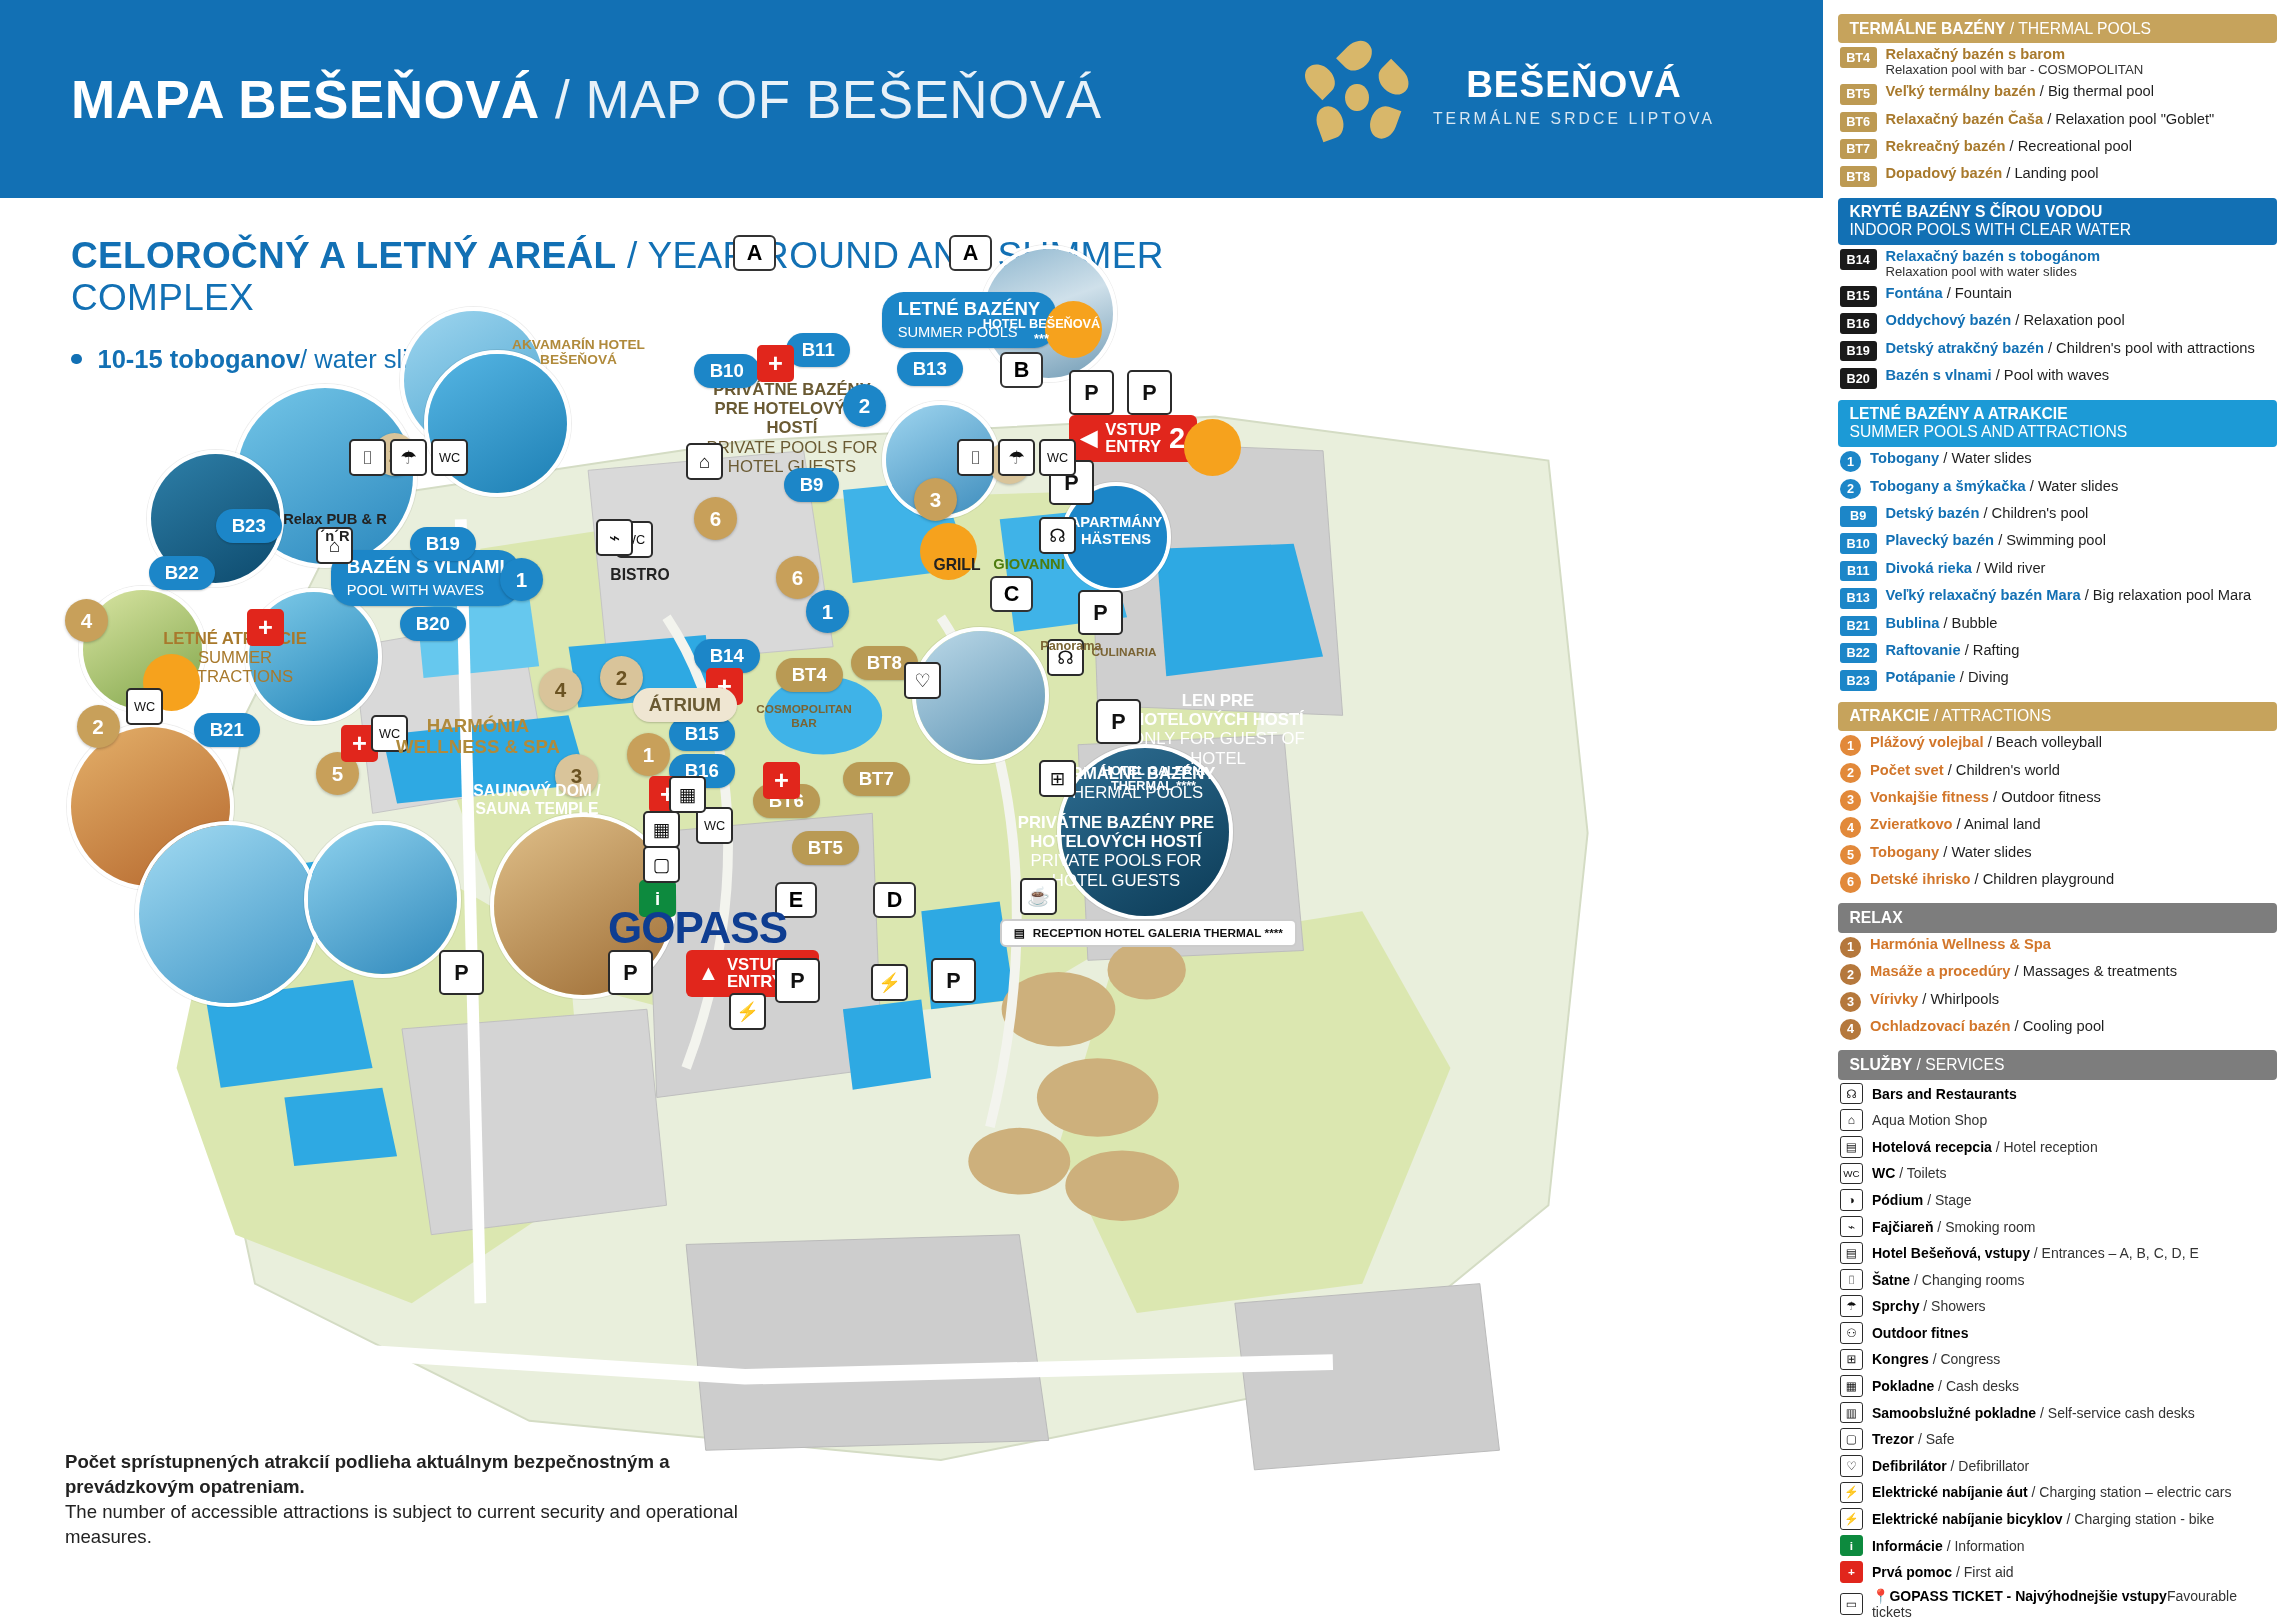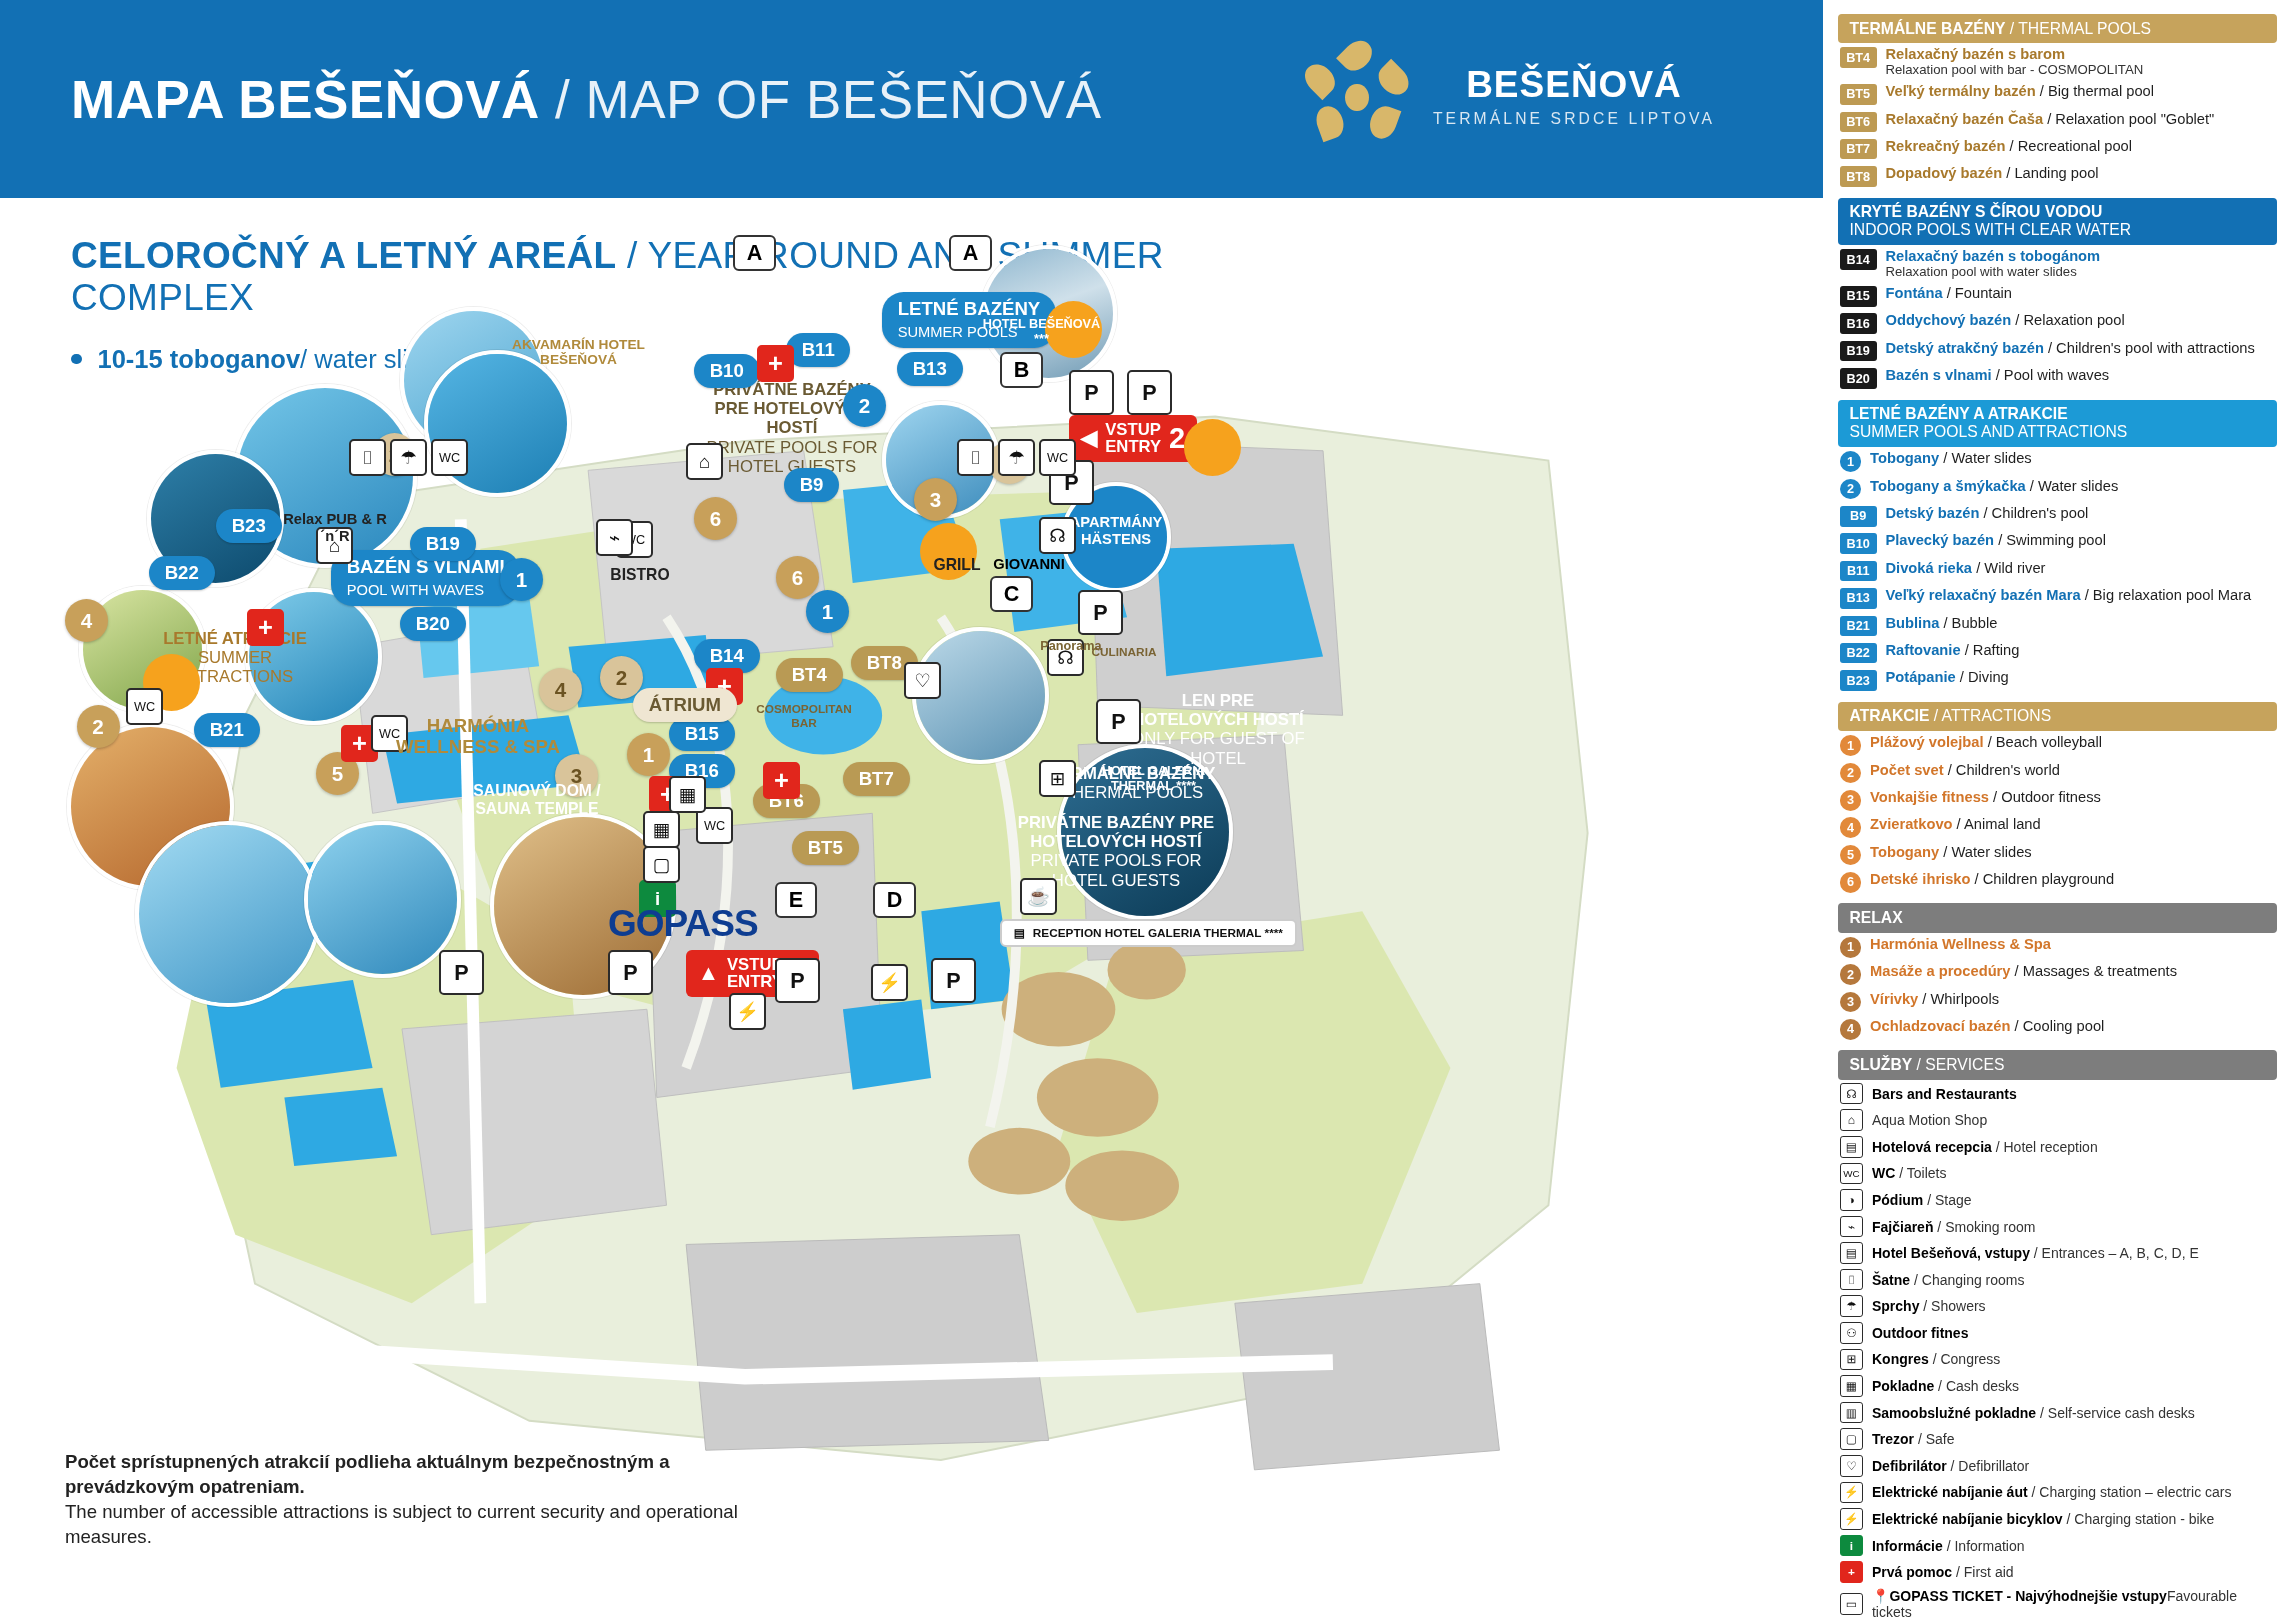--- a/index.html
+++ b/index.html
@@ -70,21 +70,21 @@
   .textlabel { position:absolute; text-align:center; font-weight:700; color:#fff; font-size: 16.7px; line-height:1.15; }
   .textlabel.dark { color:#6a5a33; }
 
   .entry { position:absolute; display:flex; align-items:center; gap:7.8px; background:#e1261c; color:#fff;
            border-radius:5.9px; padding: 5.9px 11.8px; font-weight:700; font-size: 16.7px; line-height:1.05;}
   .entry .num { font-size: 29px; font-weight:700; }
   .entry.white { background:#fff; color:#111; border:2px solid #ccc;}
 
   .sun { position:absolute; width: 57px; height: 57px; border-radius:50%; background:#f6a21d; }
 
-  .gopass { position:absolute; font-size: 37px; font-weight: 700; color:#0e3d91; letter-spacing: -1px; }
+  .gopass { position:absolute; font-size: 44px; font-weight: 700; color:#0e3d91; letter-spacing: -1px; }
 
   
   .legend { position:absolute; right: 0; top: 0; width: 469px; height: 1185px; padding: 13.7px 15.7px 0 13.7px; }
   .lg-head { border-radius: 3.9px; padding: 5.9px 11.8px; font-size: 15.7px; font-weight:700; color:#fff; margin-top: 7.8px; }
   .lg-head.gold { background: linear-gradient(90deg,#c6a costly,#c6a35c); background:#c6a35c; }
   .lg-head.blue { background:#1270b4; }
   .lg-head.cyan { background:#1c9ad6; }
   .lg-head.grey { background:#7d7d7d; }
   .lg-head .slash { font-weight:400; }
   .lg-head.two { line-height:1.15; }
@@ -446,21 +446,21 @@
     </div>
     <div class="textlabel dark" style="left:537px;top:243px;width:88px;font-size:15.7px;color:#222;">
       <span>BISTRO</span>
     </div>
     <div class="textlabel dark" style="left:222px;top:188px;width:108px;font-size:14.7px;color:#222;">
       <span>Relax PUB &amp; R´n´R</span>
     </div>
     <div class="textlabel dark" style="left:859px;top:233px;width:78px;font-size:15.7px;color:#222;">
       <span>GRILL</span>
     </div>
-    <div class="textlabel dark" style="left:921px;top:233px;width:98px;font-size:14.7px;color:#000000;">
+    <div class="textlabel dark" style="left:921px;top:233px;width:98px;font-size:14.7px;color:#4d7c0f;">
       <span>GIOVANNI</span>
     </div>
     <div class="textlabel dark" style="left:686px;top:380px;width:118px;font-size:11.8px;color:#7a6434;">
       <span>COSMOPOLITAN BAR</span>
     </div>
     <div class="textlabel dark" style="left:1021px;top:323px;width:88px;font-size:11.8px;color:#7a6434;">
       <span>CULINARIA</span>
     </div>
     <div class="textlabel dark" style="left:968px;top:316px;width:88px;font-size:12.7px;color:#7a6434;">
       <span>Panorama</span>

